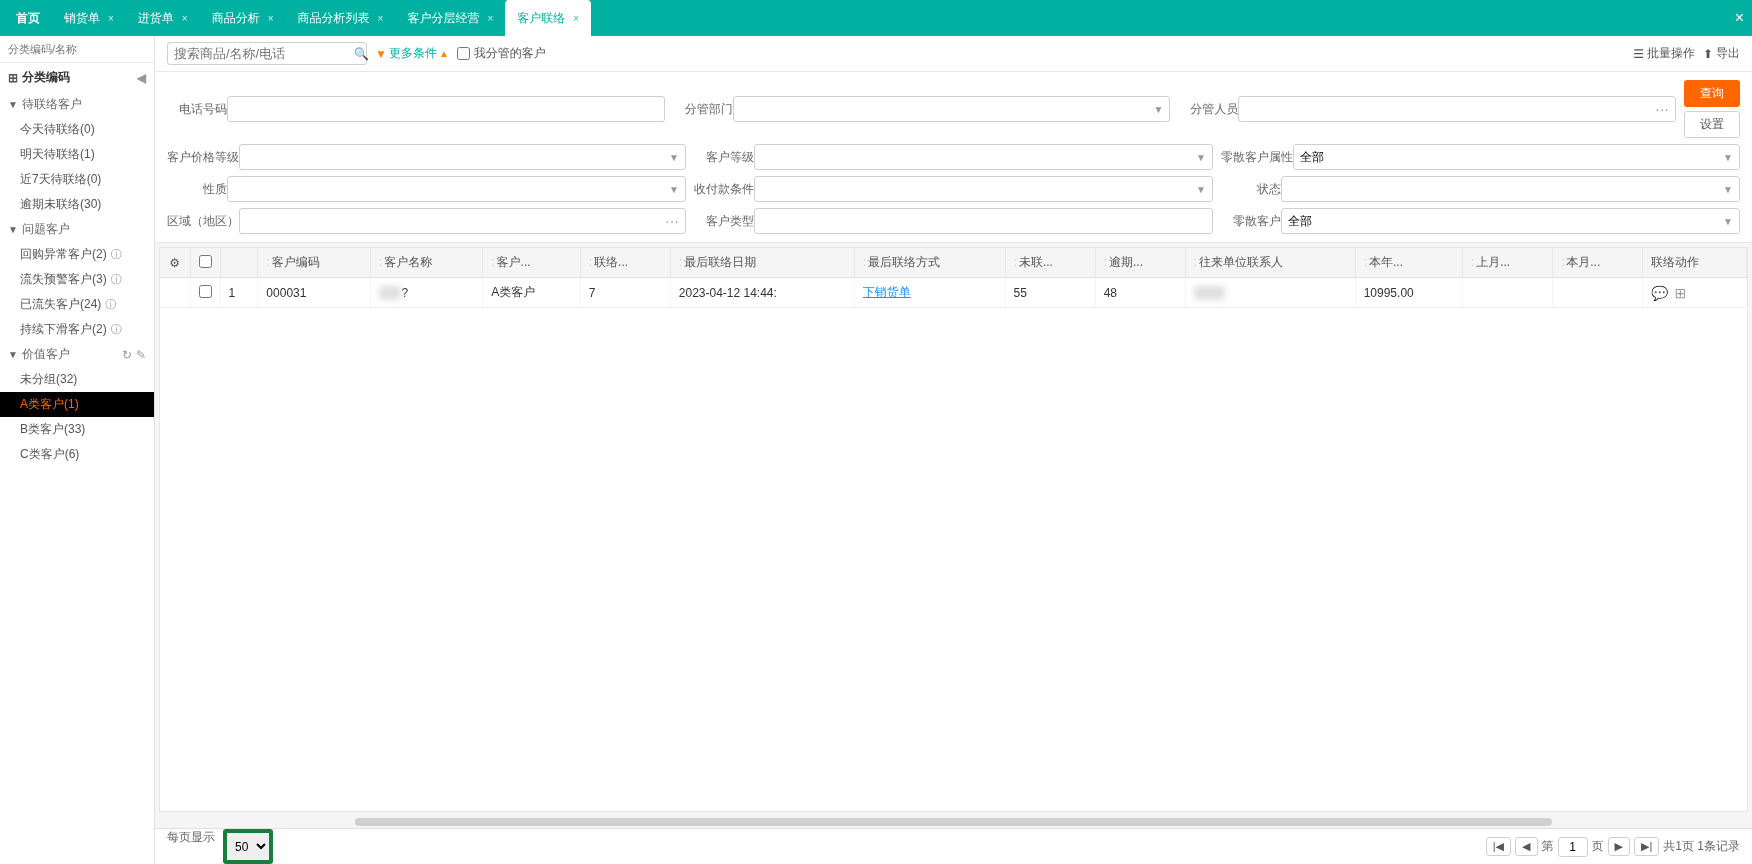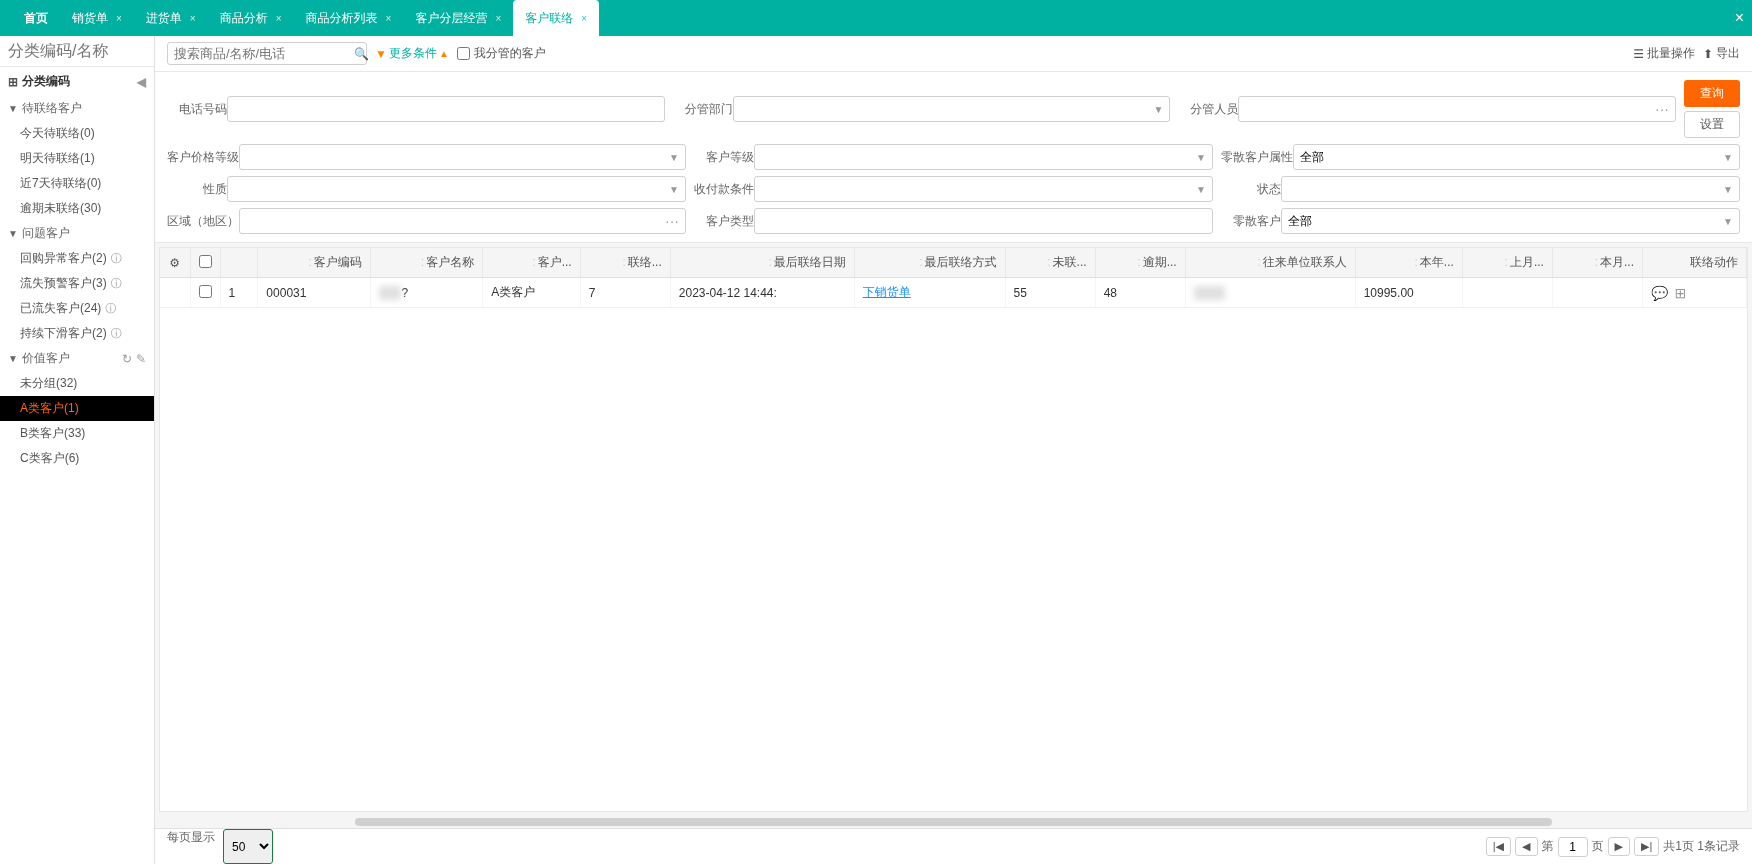--- a/index.html
+++ b/index.html
@@ -4,21 +4,21 @@
   <style>
     * { box-sizing: border-box; margin: 0; padding: 0; font-family: 'Microsoft YaHei', Arial, sans-serif; font-size: 12px; }
     body { background: #f0f0f0; overflow: hidden; width: 1752px; height: 864px; }
     
     
     .top-nav {
       background: #00b0a0;
       height: 36px;
       display: flex;
       align-items: center;
-      padding: 0 12px;
+      padding: 0 4px;
       gap: 0;
       position: relative;
     }
     .nav-tab {
       display: flex;
       align-items: center;
       padding: 0 12px;
       height: 36px;
       color: white;
       cursor: pointer;
@@ -65,21 +65,21 @@
       display: flex;
       align-items: center;
       padding: 6px 8px;
       border-bottom: 1px solid #e8e8e8;
       gap: 4px;
     }
     .sidebar-search input {
       flex: 1;
       border: none;
       outline: none;
-      font-size: 16px;
+      font-size: 11px;
       color: #999;
     }
     .sidebar-header {
       display: flex;
       align-items: center;
       padding: 6px 8px;
       font-weight: bold;
       color: #333;
       gap: 4px;
     }
@@ -275,21 +275,21 @@
       border-collapse: collapse;
       font-size: 12px;
     }
     thead tr {
       background: #f5f5f5;
     }
     th {
       padding: 6px 8px;
       border-bottom: 1px solid #e0e0e0;
       border-right: 1px solid #e8e8e8;
-      text-align: right;
+      text-align: left;
       white-space: nowrap;
       font-weight: normal;
       color: #555;
     }
     td {
       padding: 6px 8px;
       border-bottom: 1px solid #f0f0f0;
       border-right: 1px solid #f5f5f5;
       white-space: nowrap;
       color: #333;
@@ -329,21 +329,21 @@
     .bottom-bar {
       height: 36px;
       background: white;
       border-top: 1px solid #e0e0e0;
       display: flex;
       padding: 0 12px;
       gap: 8px;
     }
     .page-size-label { color: #666; }
     .page-size-select {
-      border: 1px solid #15803d;
+      border: 4px solid #15803d;
       border-radius: 3px;
       padding: 2px 4px;
       font-size: 12px;
       width: 50px;
     }
     .pagination {
       display: flex;
       align-items: center;
       gap: 4px;
       margin-left: auto;

